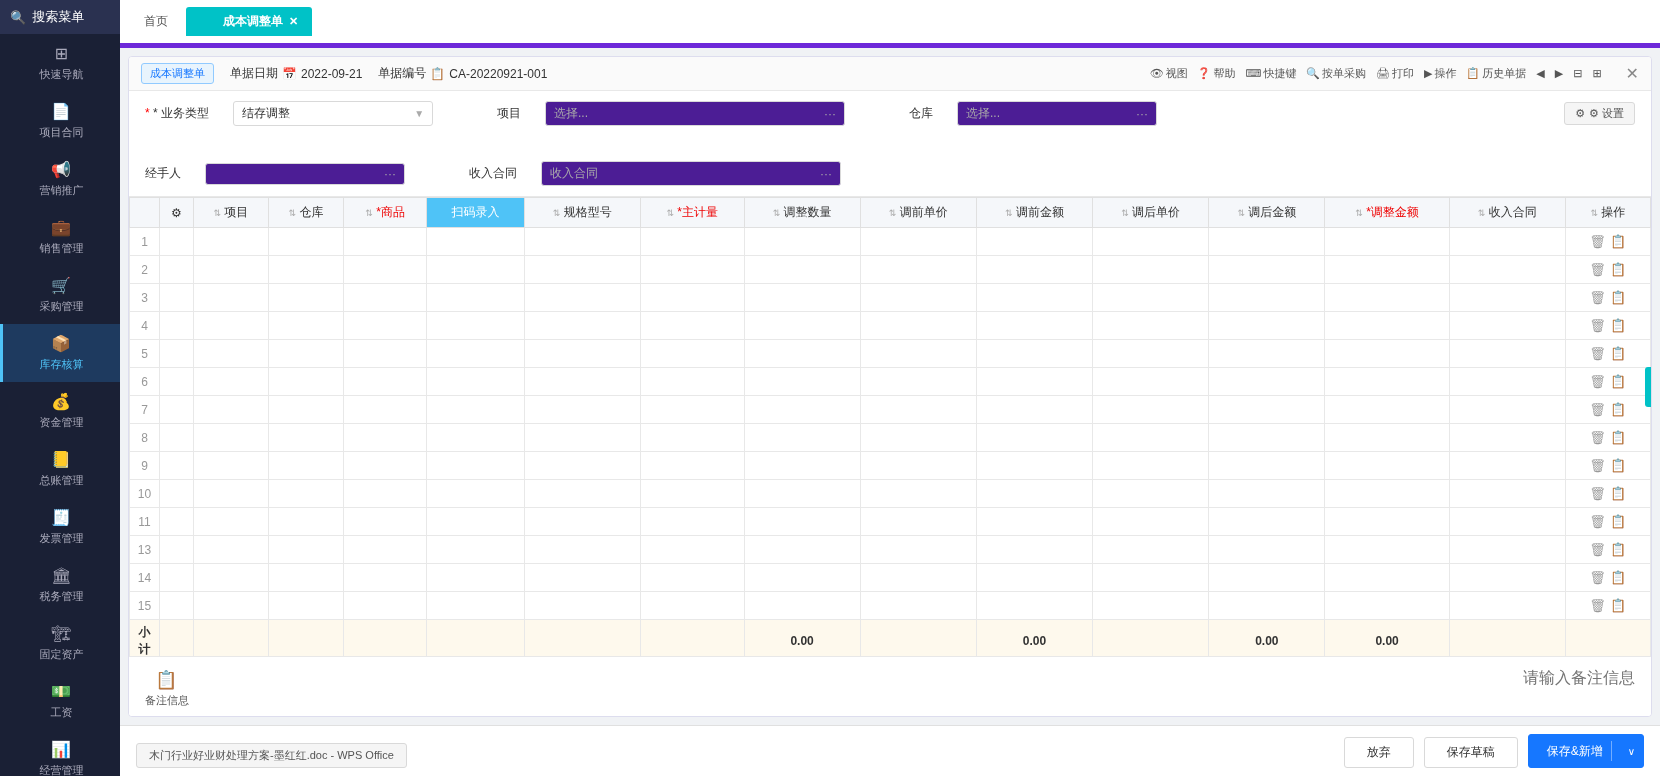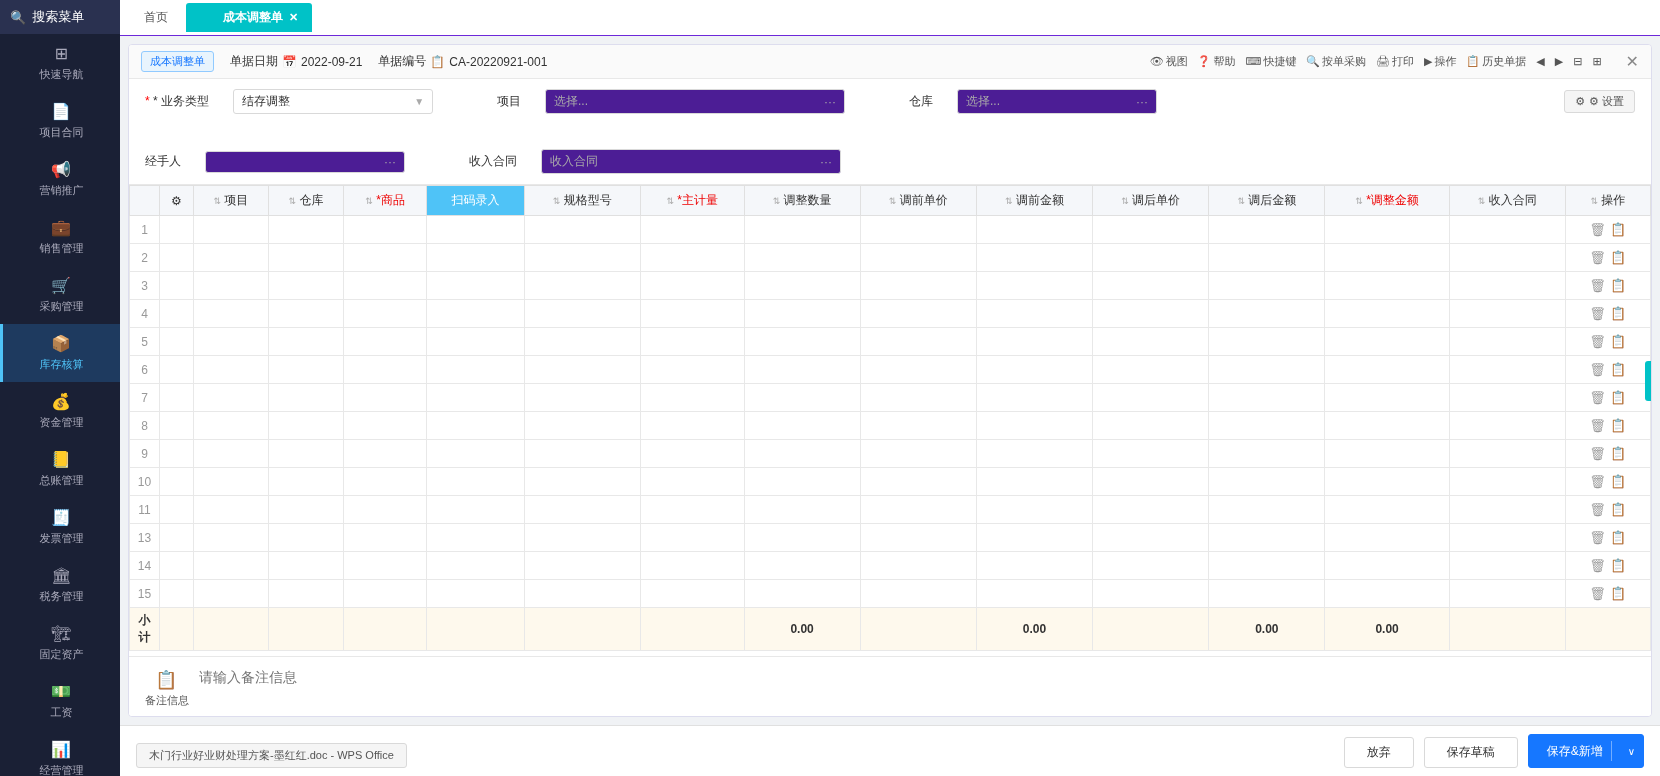--- a/index.html
+++ b/index.html
@@ -41,23 +41,23 @@
     .sidebar-icon { font-size: 16px; }
 
     
     .main { flex: 1; display: flex; flex-direction: column; overflow: hidden; background: #f0f2f5; }
 
     
     .tab-bar {
       background: #fff;
       display: flex;
       align-items: center;
-      border-bottom: 1px solid #6d28d9;
+      border-bottom: 5px solid #6d28d9;
       padding: 0 10px;
-      height: 36px;
+      height: 48px;
       gap: 4px;
       flex-shrink: 0;
     }
     .tab {
       padding: 6px 14px;
       font-size: 12px;
       cursor: pointer;
       border-radius: 3px 3px 0 0;
       color: #555;
     }
@@ -211,24 +211,25 @@
       color: #555;
       font-size: 11px;
       gap: 2px;
       padding-top: 4px;
     }
     .remarks-label .icon { font-size: 18px; color: #4a90d9; }
     .remarks-input {
       flex: 1;
       border: none;
       outline: none;
-      font-size: 14px;
+      font-size: 16px;
       color: #aaa;
       font-family: 'Microsoft YaHei', sans-serif;
       padding: 4px 0;
+      text-align: right;
     }
 
     
     .footer-bar {
       background: #fff;
       border-top: 1px solid #e0e0e0;
       padding: 8px 16px;
       display: flex;
       align-items: flex-end;
       justify-content: flex-end;

